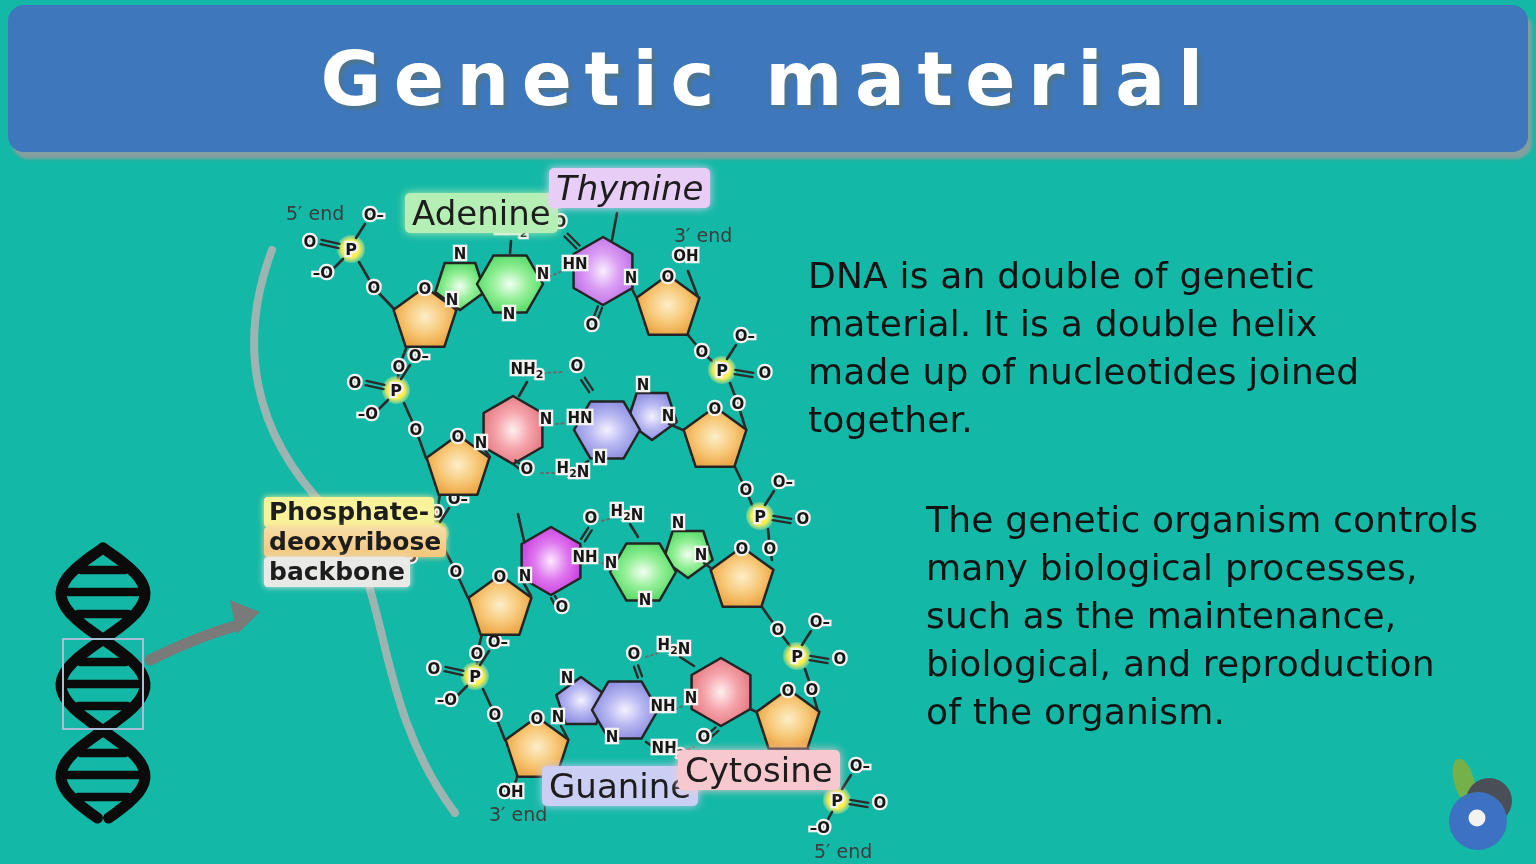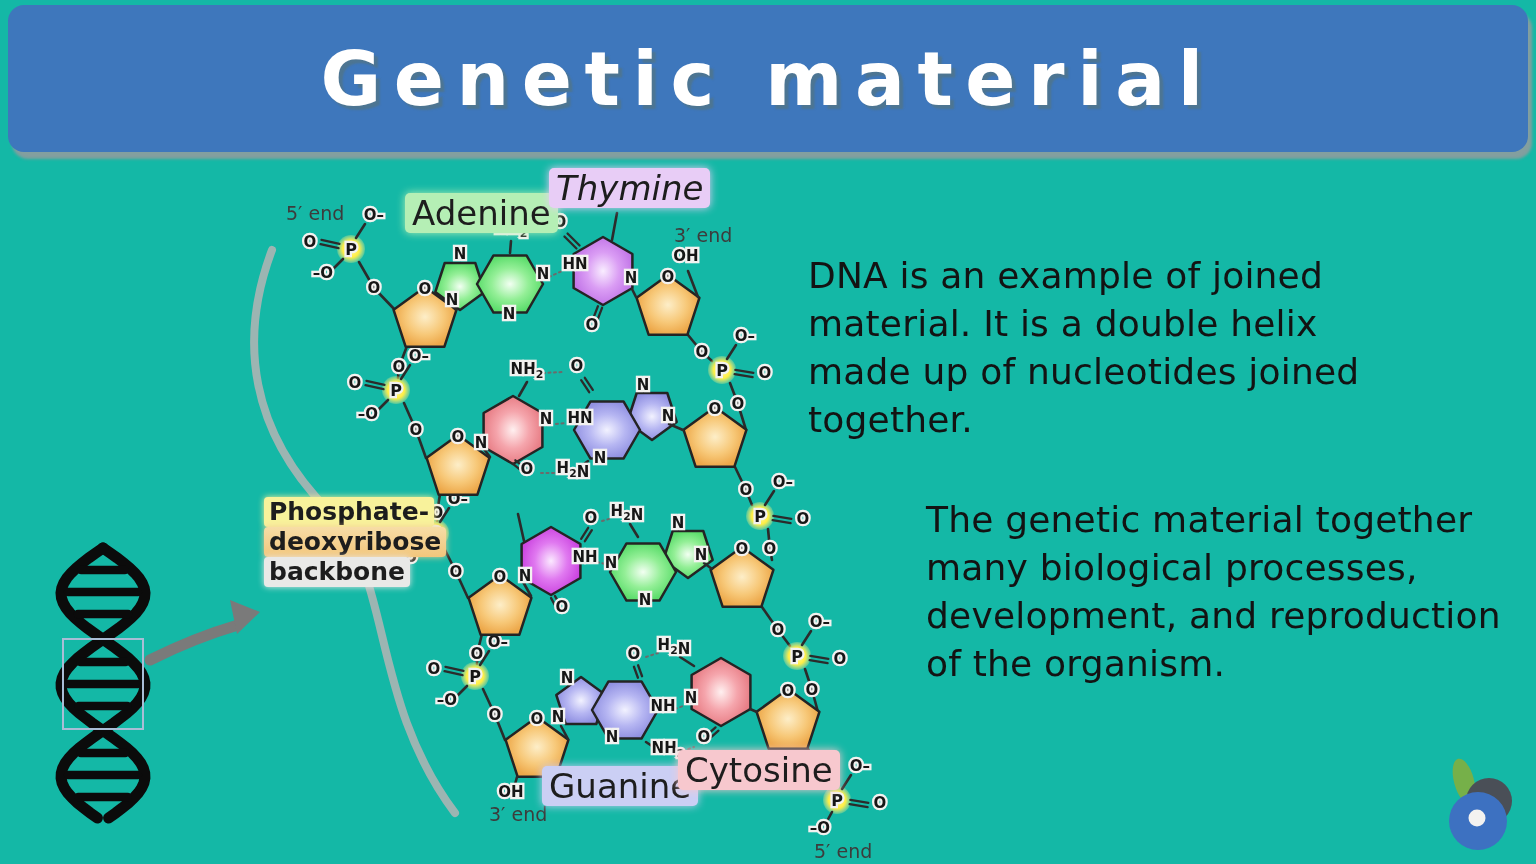--- a/index.html
+++ b/index.html
@@ -328,24 +328,25 @@
   <div class="lbl baselbl hl-g" style="left:542px;top:766px;">Guanine</div>
   <div class="lbl baselbl hl-c" style="left:678px;top:750px;">Cytosine</div>
 
   <div class="bb" style="left:256px;top:497px;padding-left:8px;">
     <span class="hl-y">Phosphate-</span><br>
     <span class="hl-o">deoxyribose</span><br>
     <span class="hl-w">backbone</span>
   </div>
 
   <div class="hand" style="left:808px;top:252px;">
-    <div>DNA is an example of joined</div>
+    <div>DNA is an double of genetic</div>
     <div>material. It is a double helix</div>
     <div>made up of nucleotides joined</div>
     <div>together.</div>
   </div>
   <div class="hand" style="left:926px;top:496px;">
-    <div>The genetic material together</div>
+    <div>The genetic organism controls</div>
     <div>many biological processes,</div>
-    <div>development, and reproduction</div>
+    <div>such as the maintenance,</div>
+    <div>biological, and reproduction</div>
     <div>of the organism.</div>
   </div>
 </div>
 
 </body></html>

